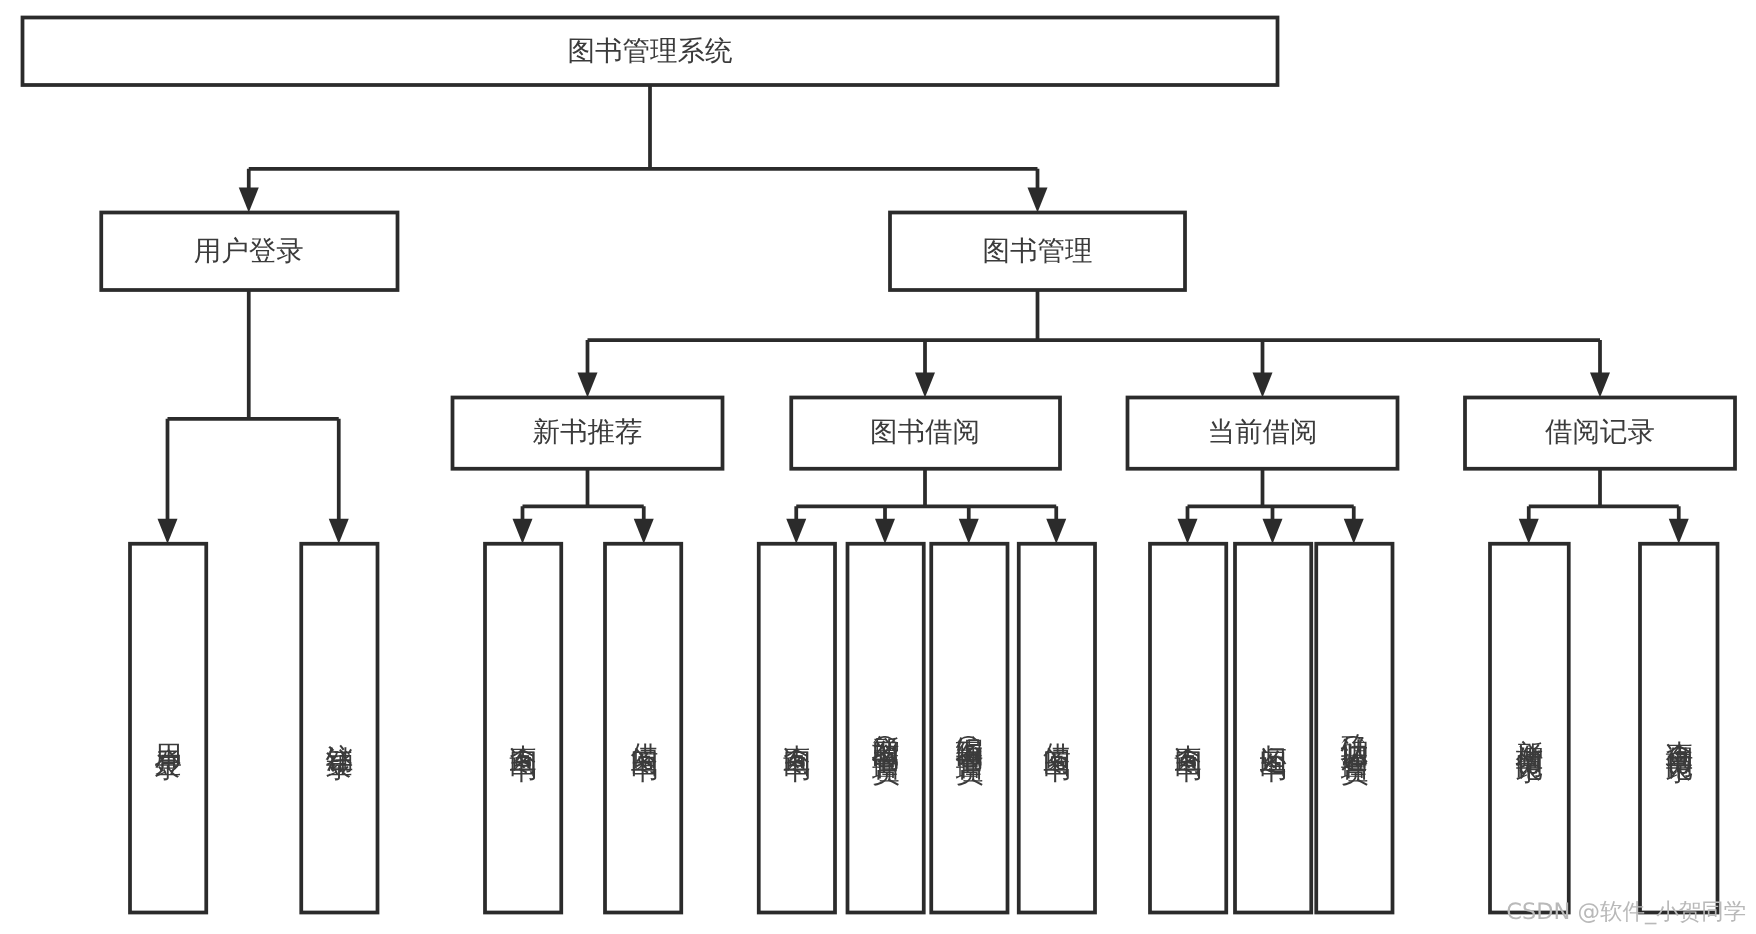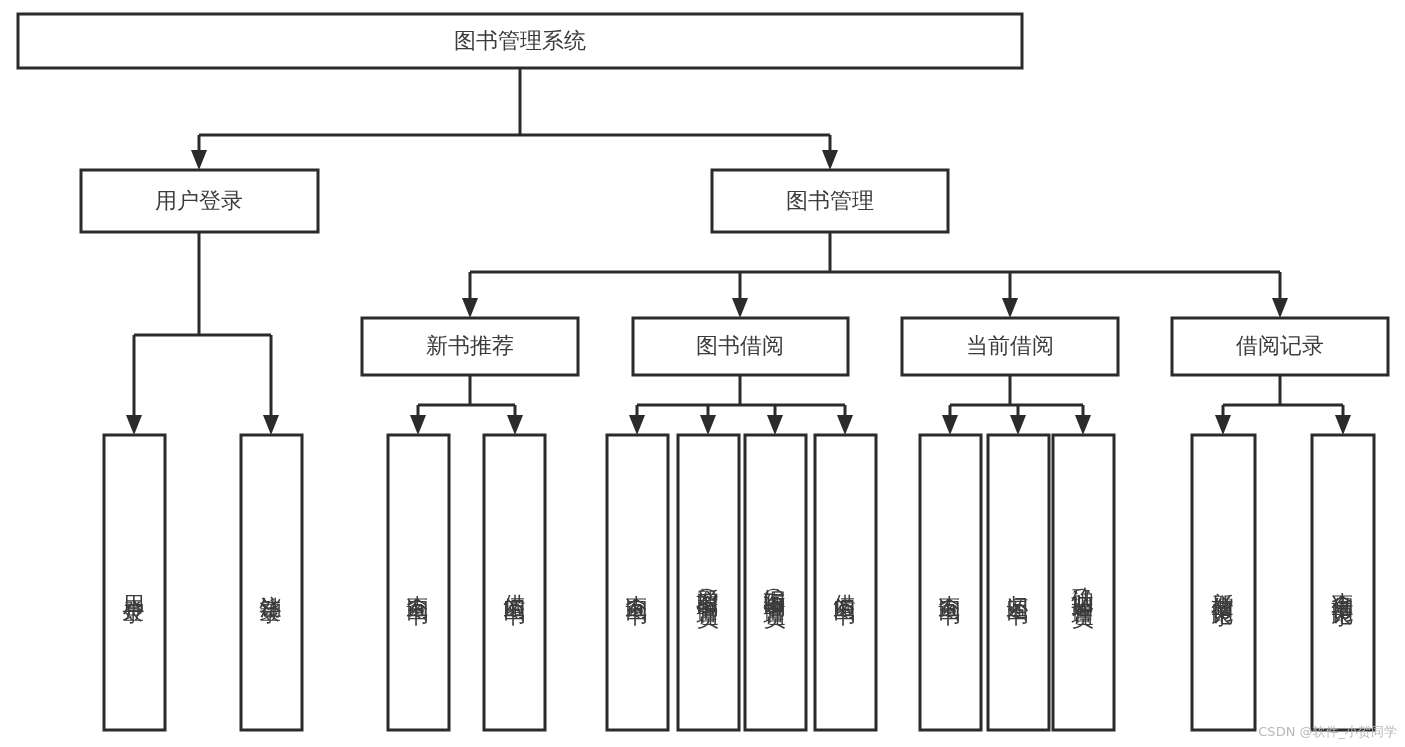--- a/index.html
+++ b/index.html
@@ -55,21 +55,21 @@
     writing-mode: vertical-rl;
     text-orientation: upright;
     text-anchor: middle;
     letter-spacing: 3px;
   }
   .watermark {
     position: absolute;
     right: 8px;
     bottom: 6px;
     font-family: "DejaVu Sans", "Liberation Sans", sans-serif;
-    font-size: 13px;
+    font-size: 18px;
     color: #b9b9b9;
     white-space: nowrap;
     pointer-events: none;
   }
 </style>
 </head>
 <body>
 
 <div id="diagram-root">
 

